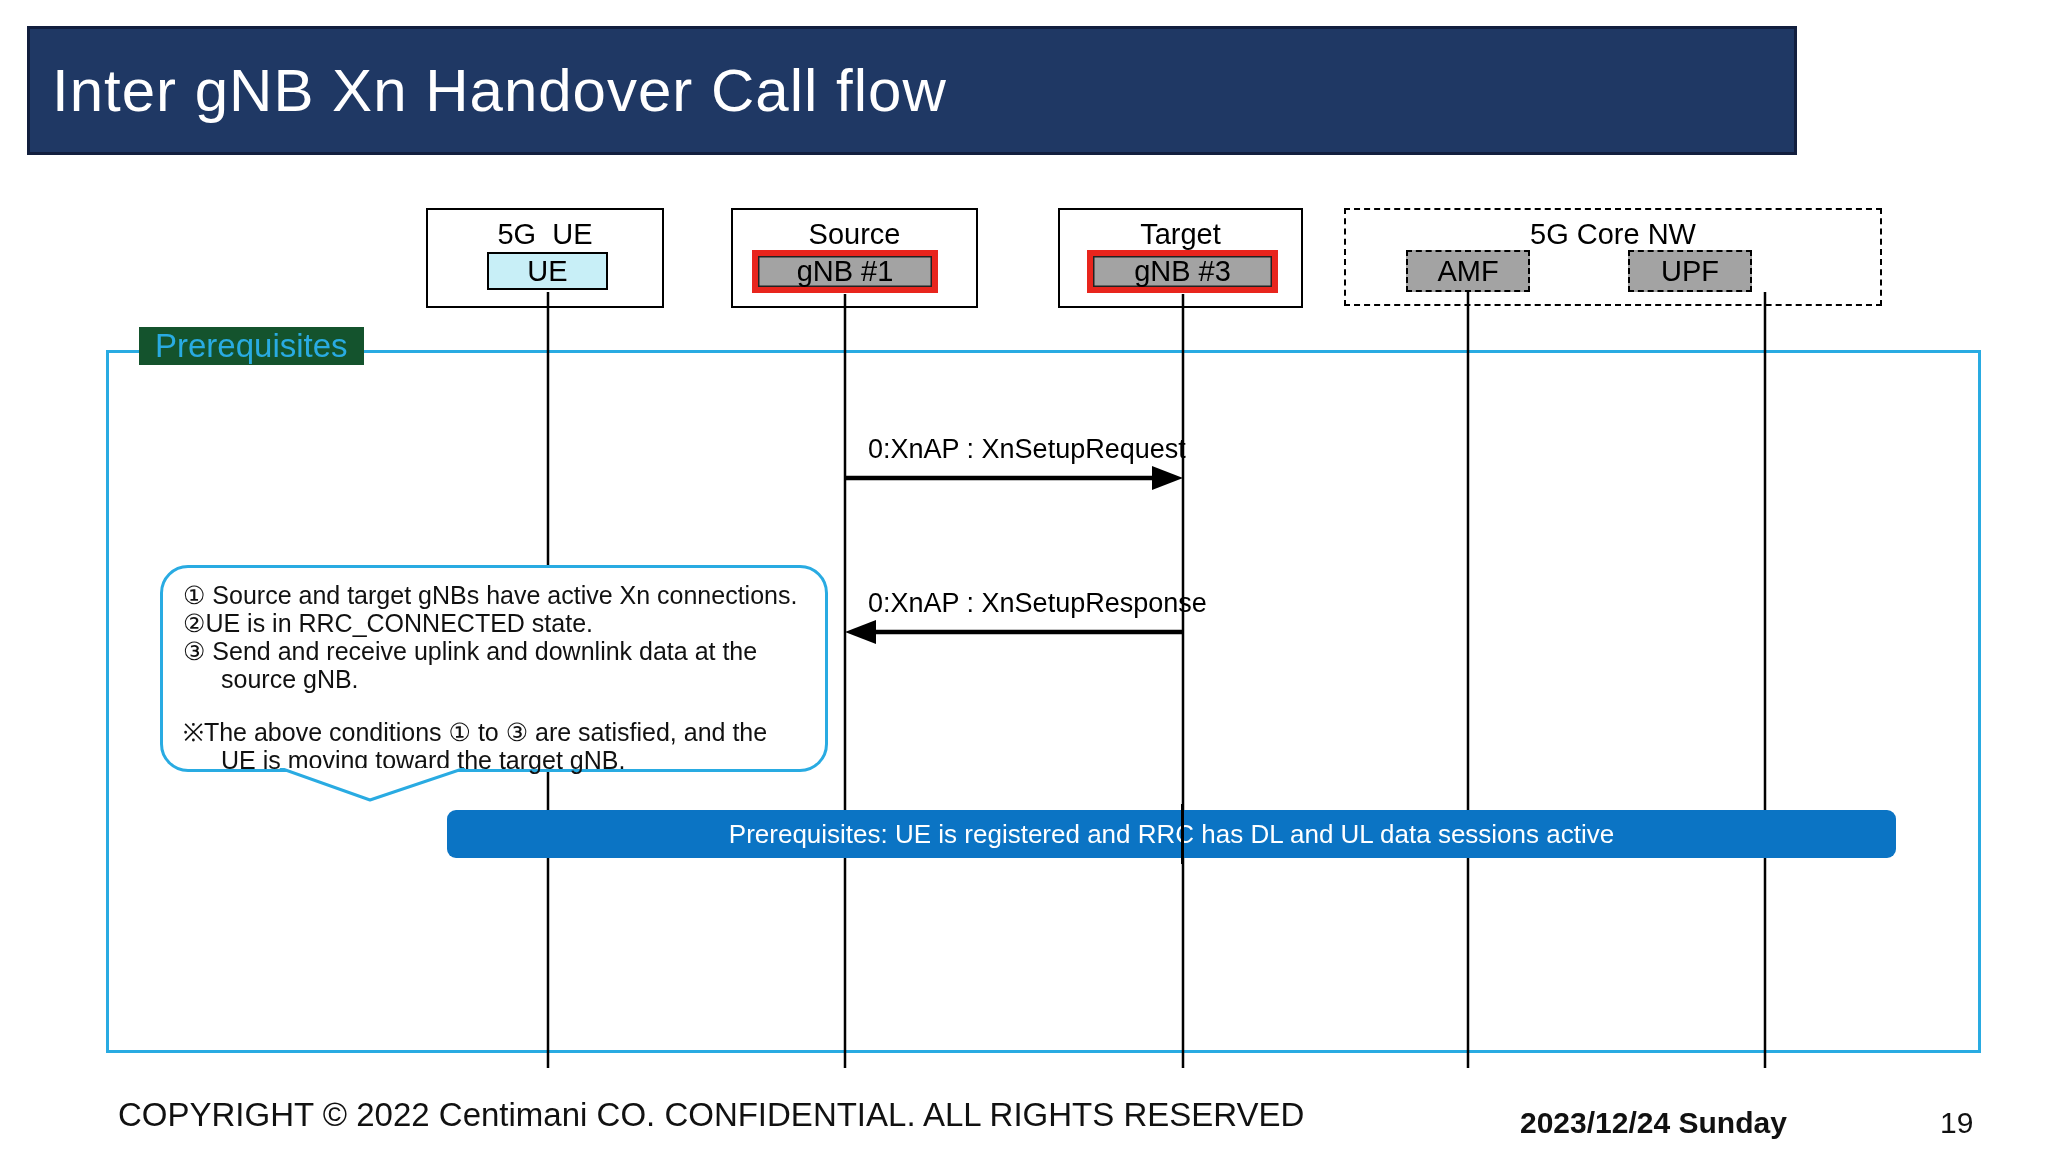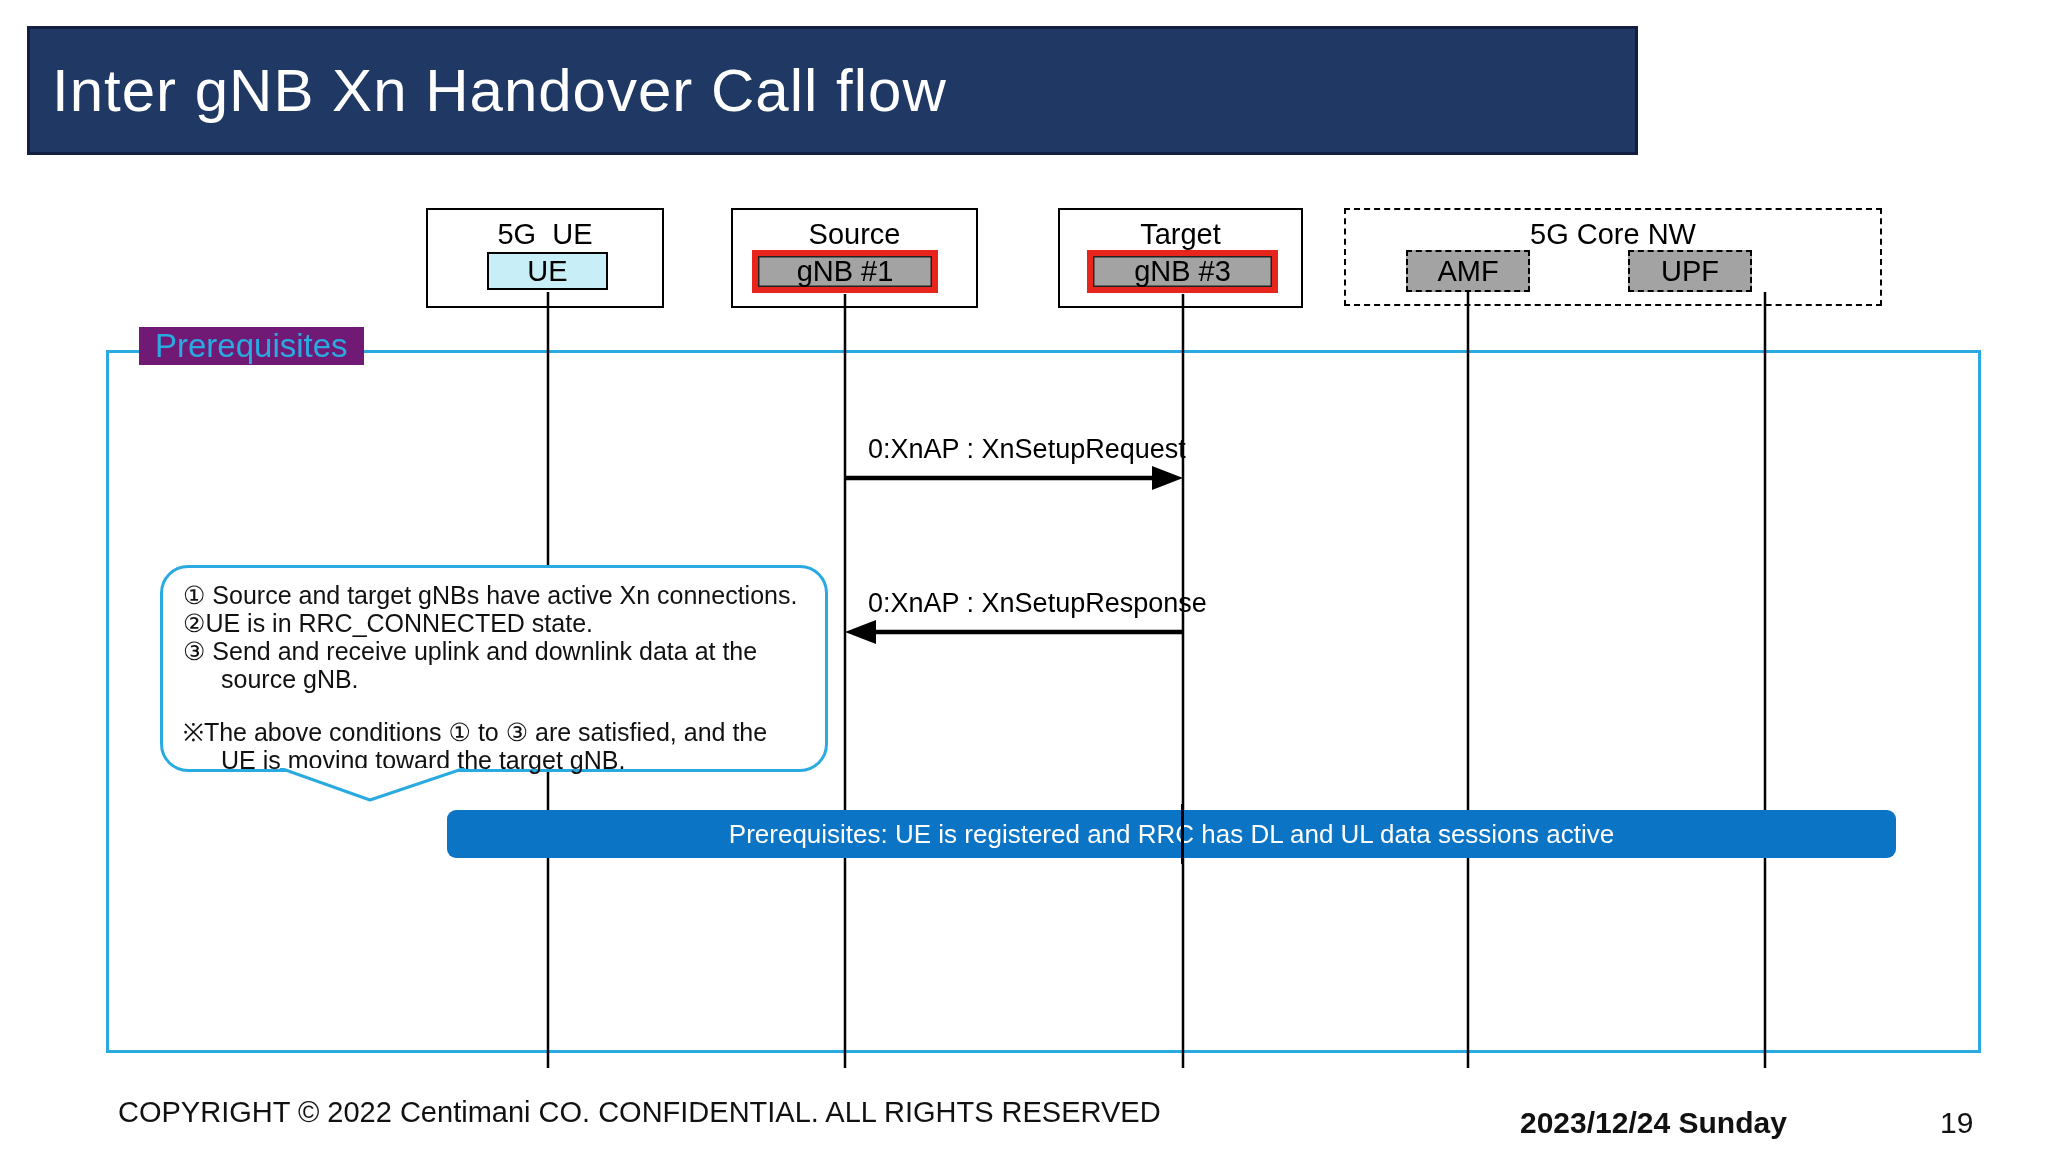--- a/index.html
+++ b/index.html
@@ -8,21 +8,21 @@
     width:2048px;height:1152px;
     background:#ffffff;
     font-family:"Liberation Sans", sans-serif;
     overflow:hidden;
     color:#111;
   }
   .abs{position:absolute;box-sizing:border-box;}
 
   
   .title-bar{
-    left:27px;top:26px;width:1611px;height:129px;
+    left:27px;top:26px;width:1770px;height:129px;
     background:#1F3864;border:3px solid #121F3E;
     display:flex;align-items:center;
   }
   .title-bar .title-text{
     color:#ffffff;font-size:60px;letter-spacing:1px;
     padding-left:22px;white-space:pre;
   }
 
   
   .group-box{
@@ -45,21 +45,21 @@
   }
   .node-box.dashed{border:2px dashed #000;}
 
   
   .prereq-box{
     left:106px;top:350px;width:1875px;height:703px;
     border:3px solid #29ABE2;background:transparent;
   }
   .prereq-legend{
     position:absolute;left:30px;top:-26px;
-    background:#701a75;padding:0 16px;
+    background:#14532d;padding:0 16px;
     color:#29ABE2;font-size:33px;
   }
 
   
   .overlay-svg{left:0;top:0;width:2048px;height:1152px;pointer-events:none;}
 
   
   .msg-label{
     font-size:27px;color:#000;white-space:nowrap;
   }
@@ -83,21 +83,21 @@
     left:447px;top:810px;width:1449px;height:48px;
     background:#0B74C4;border-radius:9px;
     display:flex;align-items:center;justify-content:center;
   }
   .banner .banner-text{color:#ffffff;font-size:26px;}
   .target-line-overlay{
     left:1181px;top:804px;width:3px;height:60px;background:#000;
   }
 
   
-  .footer-copyright{left:118px;top:1096px;font-size:29px;color:#111;text-align:right;}
+  .footer-copyright{left:118px;top:1096px;font-size:33px;color:#111;text-align:right;}
   .footer-date{left:1520px;top:1106px;font-size:30px;color:#111;font-weight:bold;}
   .footer-page{left:1900px;top:1106px;font-size:30px;color:#111;margin-left:40px;}
 </style>
 </head>
 <body>
 
 <div id="slide">
 
   <div class="abs title-bar">
     <div class="title-text">Inter gNB Xn Handover Call flow</div>

